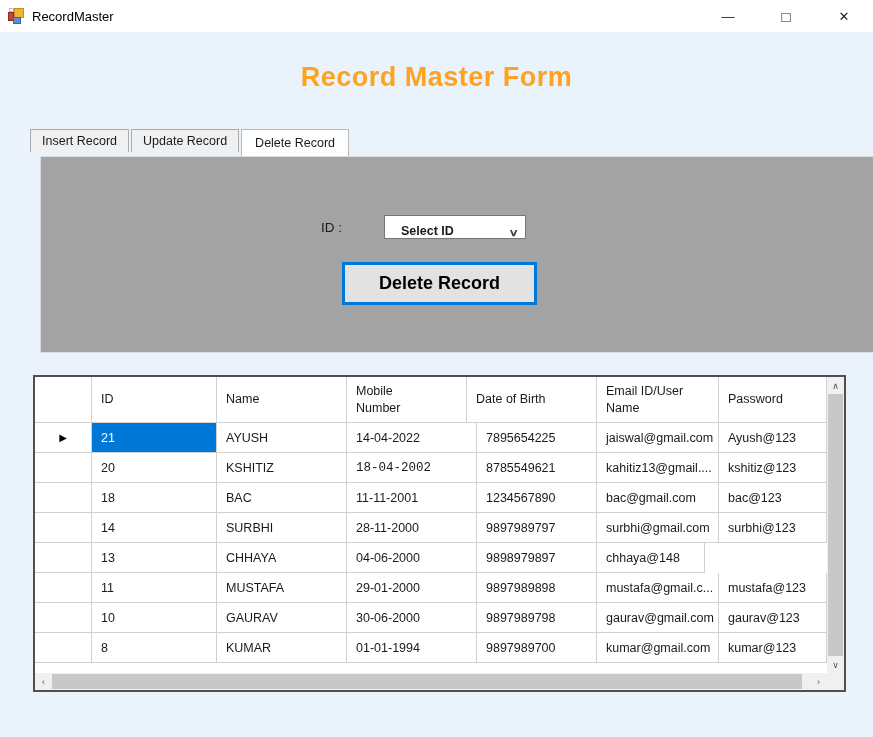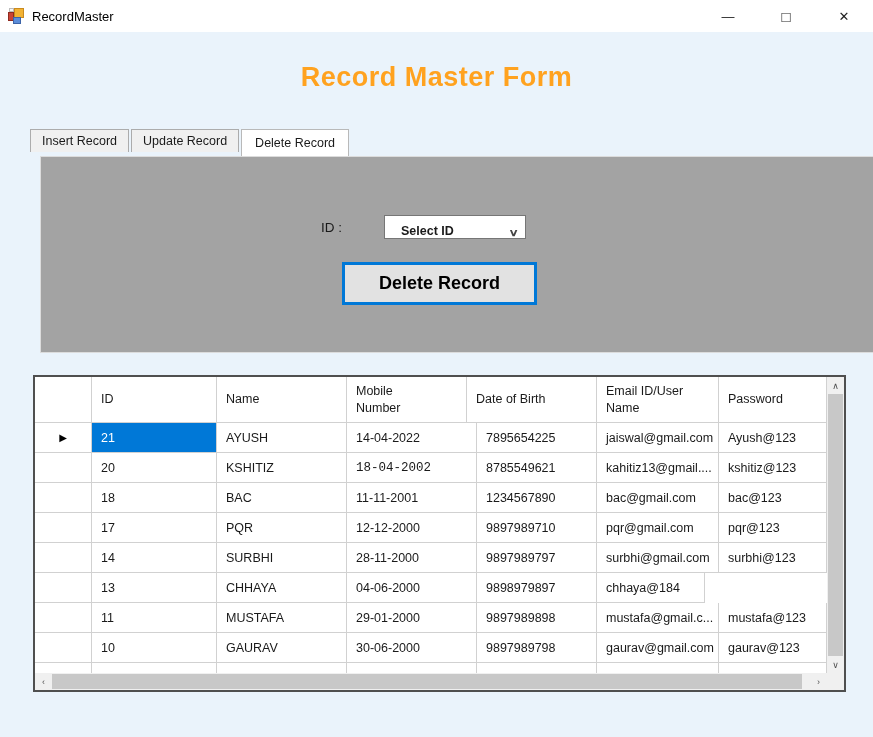--- a/index.html
+++ b/index.html
@@ -181,43 +181,34 @@
             <div class="cell rowhdr"></div>
             <div class="cell" style="width: 125px;">18</div>
             <div class="cell" style="width: 130px;">BAC</div>
             <div class="cell" style="width: 130px;">11-11-2001</div>
             <div class="cell" style="width: 120px;">1234567890</div>
             <div class="cell" style="width: 122px;">bac@gmail.com</div>
             <div class="cell" style="width: 108px;">bac@123</div>
           </div>
           <div class="grow">
             <div class="cell rowhdr"></div>
-            <div class="cell" style="width: 125px;">17</div>
-            <div class="cell" style="width: 130px;">PQR</div>
-            <div class="cell" style="width: 130px;">12-12-2000</div>
-            <div class="cell" style="width: 120px;">9897989710</div>
-            <div class="cell" style="width: 122px;">pqr@gmail.com</div>
-            <div class="cell" style="width: 108px;">pqr@123</div>
-          </div>
-          <div class="grow">
-            <div class="cell rowhdr"></div>
             <div class="cell" style="width: 125px;">14</div>
             <div class="cell" style="width: 130px;">SURBHI</div>
             <div class="cell" style="width: 130px;">28-11-2000</div>
             <div class="cell" style="width: 120px;">9897989797</div>
             <div class="cell" style="width: 122px;">surbhi@gmail.com</div>
             <div class="cell" style="width: 108px;">surbhi@123</div>
           </div>
           <div class="grow">
             <div class="cell rowhdr"></div>
             <div class="cell" style="width: 125px;">13</div>
             <div class="cell" style="width: 130px;">CHHAYA</div>
             <div class="cell" style="width: 130px;">04-06-2000</div>
             <div class="cell" style="width: 120px;">9898979897</div>
-            <div class="cell" style="width: 108px;">chhaya@184</div>
+            <div class="cell" style="width: 108px;">chhaya@148</div>
           </div>
           <div class="grow">
             <div class="cell rowhdr"></div>
             <div class="cell" style="width: 125px;">11</div>
             <div class="cell" style="width: 130px;">MUSTAFA</div>
             <div class="cell" style="width: 130px; text-align: center;">29-01-2000</div>
             <div class="cell" style="width: 120px;">9897989898</div>
             <div class="cell" style="width: 122px;">mustafa@gmail.c...</div>
             <div class="cell" style="width: 108px;">mustafa@123</div>
           </div>

